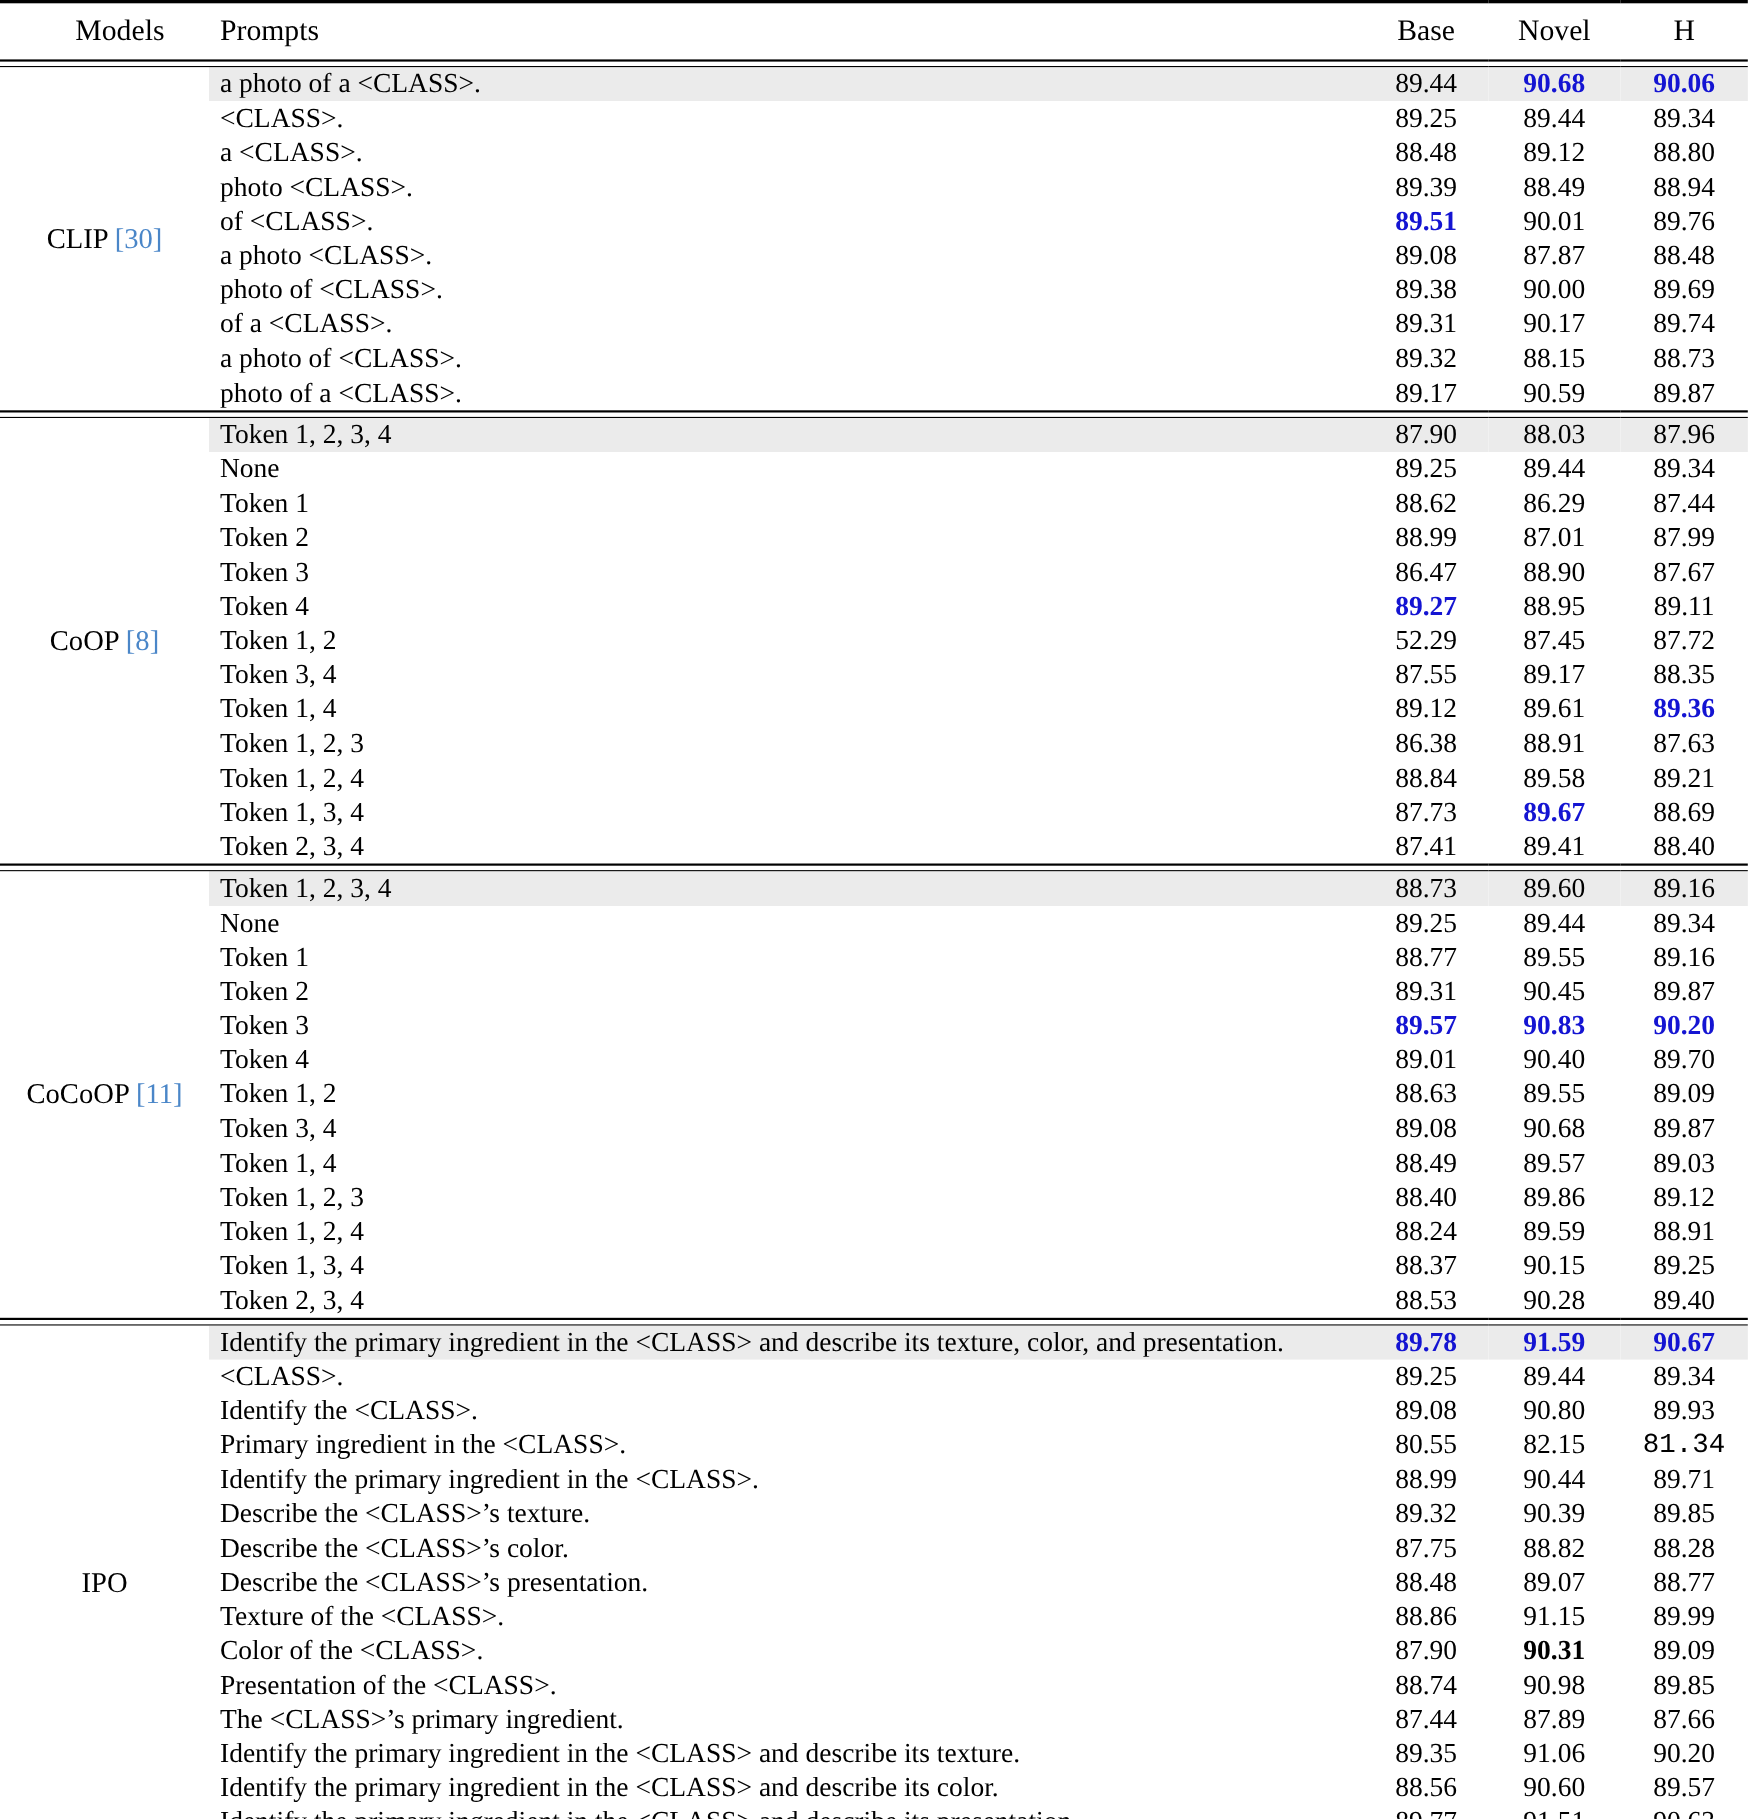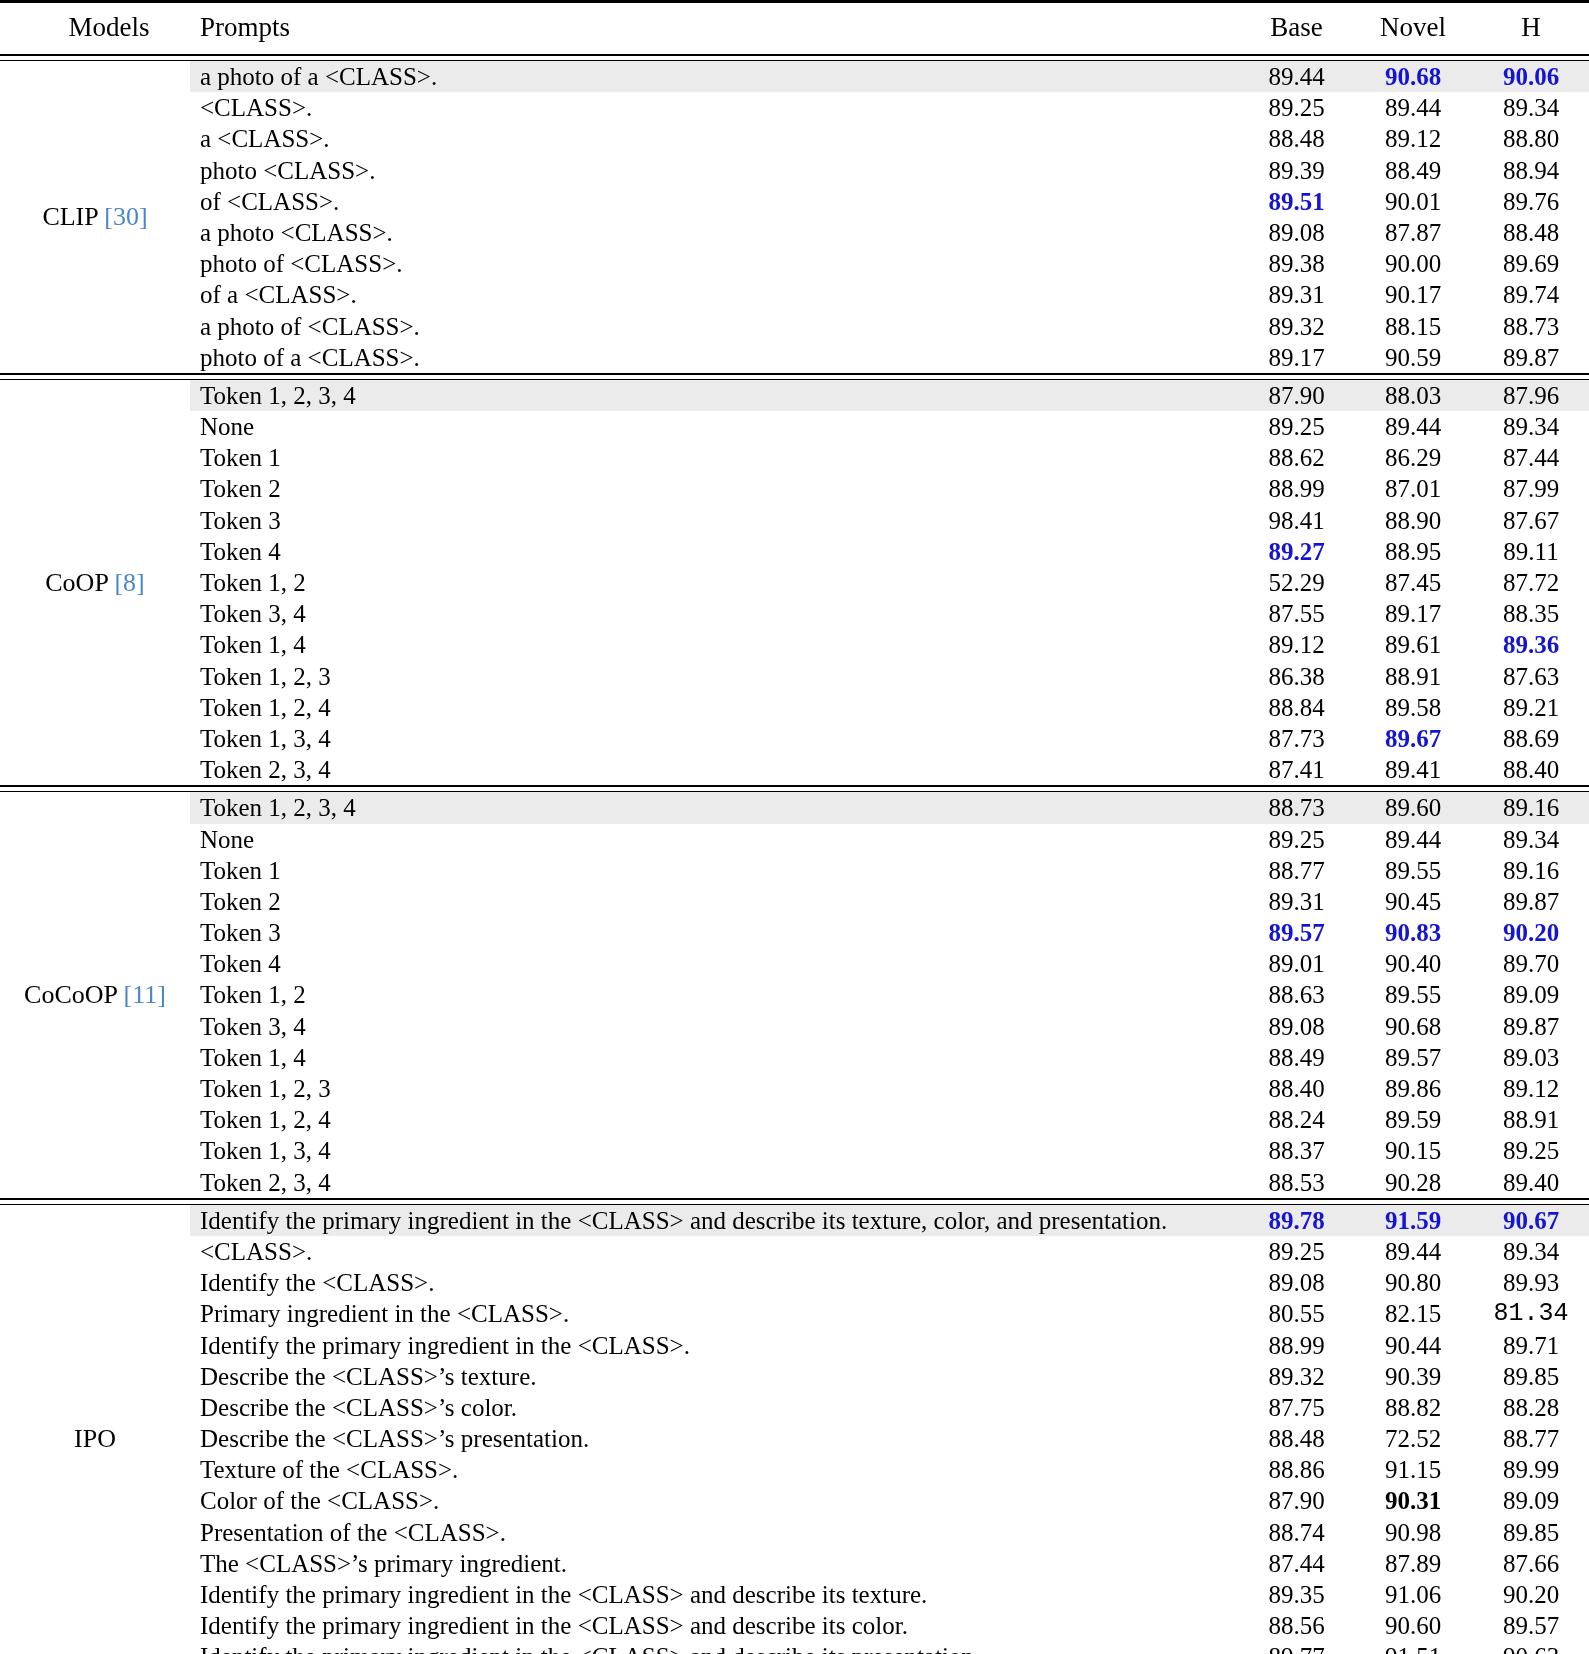--- a/index.html
+++ b/index.html
@@ -219,21 +219,21 @@
           <td class="num-cell" style="height: 31.1863px; line-height: 31.1863px;">87.44</td>
         </tr>
         <tr class="data-row">
           <td class="prompt-cell" style="height: 31.1863px; line-height: 31.1863px;">Token 2</td>
           <td class="num-cell" style="height: 31.1863px; line-height: 31.1863px;">88.99</td>
           <td class="num-cell" style="height: 31.1863px; line-height: 31.1863px;">87.01</td>
           <td class="num-cell" style="height: 31.1863px; line-height: 31.1863px;">87.99</td>
         </tr>
         <tr class="data-row">
           <td class="prompt-cell" style="height: 31.1863px; line-height: 31.1863px;">Token 3</td>
-          <td class="num-cell" style="height: 31.1863px; line-height: 31.1863px;">98.41</td>
+          <td class="num-cell" style="height: 31.1863px; line-height: 31.1863px;">86.47</td>
           <td class="num-cell" style="height: 31.1863px; line-height: 31.1863px;">88.90</td>
           <td class="num-cell" style="height: 31.1863px; line-height: 31.1863px;">87.67</td>
         </tr>
         <tr class="data-row">
           <td class="prompt-cell" style="height: 31.1863px; line-height: 31.1863px;">Token 4</td>
           <td class="num-cell best" style="height: 31.1863px; line-height: 31.1863px;">89.27</td>
           <td class="num-cell" style="height: 31.1863px; line-height: 31.1863px;">88.95</td>
           <td class="num-cell" style="height: 31.1863px; line-height: 31.1863px;">89.11</td>
         </tr>
         <tr class="data-row">
@@ -402,21 +402,21 @@
         </tr>
         <tr class="data-row">
           <td class="prompt-cell" style="height: 31.1863px; line-height: 31.1863px;">Describe the &lt;CLASS&gt;’s color.</td>
           <td class="num-cell" style="height: 31.1863px; line-height: 31.1863px;">87.75</td>
           <td class="num-cell" style="height: 31.1863px; line-height: 31.1863px;">88.82</td>
           <td class="num-cell" style="height: 31.1863px; line-height: 31.1863px;">88.28</td>
         </tr>
         <tr class="data-row">
           <td class="prompt-cell" style="height: 31.1863px; line-height: 31.1863px;">Describe the &lt;CLASS&gt;’s presentation.</td>
           <td class="num-cell" style="height: 31.1863px; line-height: 31.1863px;">88.48</td>
-          <td class="num-cell" style="height: 31.1863px; line-height: 31.1863px;">72.52</td>
+          <td class="num-cell" style="height: 31.1863px; line-height: 31.1863px;">89.07</td>
           <td class="num-cell" style="height: 31.1863px; line-height: 31.1863px;">88.77</td>
         </tr>
         <tr class="data-row">
           <td class="prompt-cell" style="height: 31.1863px; line-height: 31.1863px;">Texture of the &lt;CLASS&gt;.</td>
           <td class="num-cell" style="height: 31.1863px; line-height: 31.1863px;">88.86</td>
           <td class="num-cell" style="height: 31.1863px; line-height: 31.1863px;">91.15</td>
           <td class="num-cell" style="height: 31.1863px; line-height: 31.1863px;">89.99</td>
         </tr>
         <tr class="data-row">
           <td class="prompt-cell" style="height: 31.1863px; line-height: 31.1863px;">Color of the &lt;CLASS&gt;.</td>

